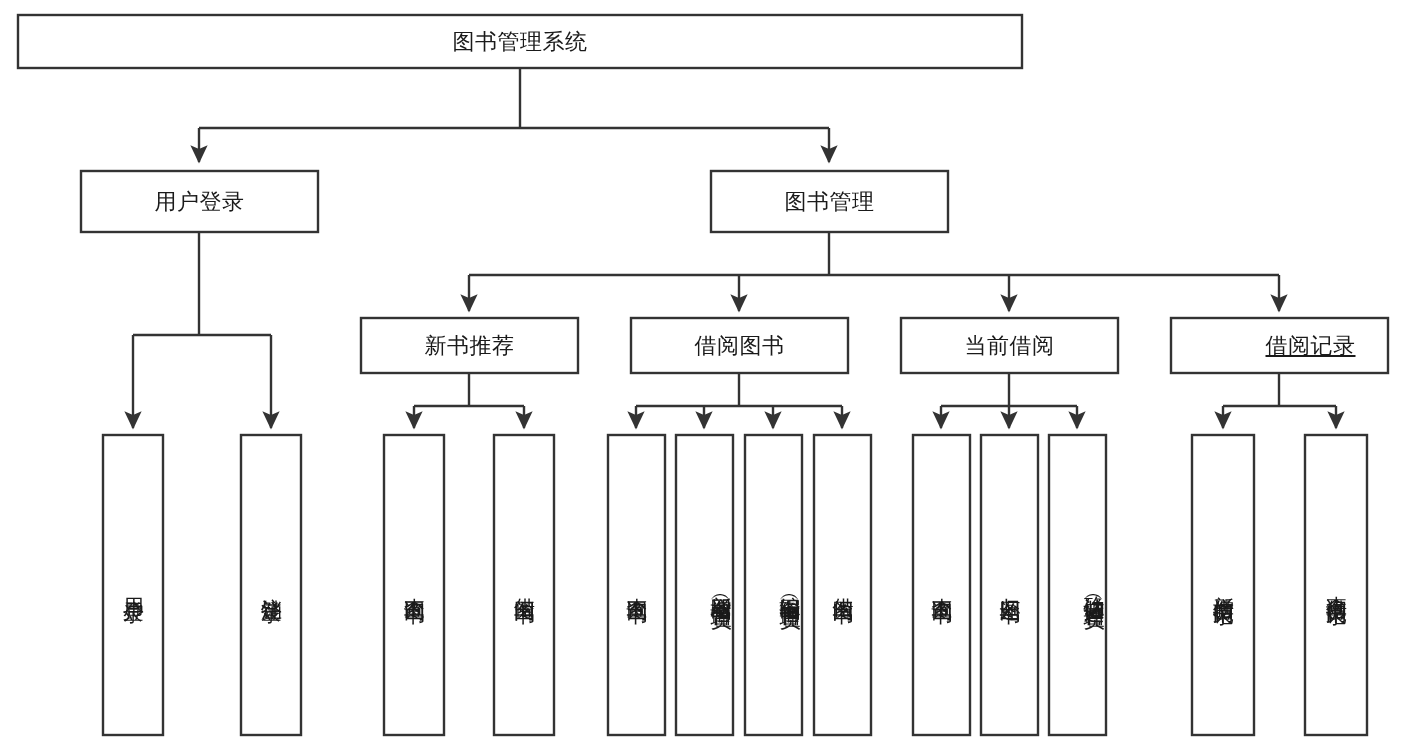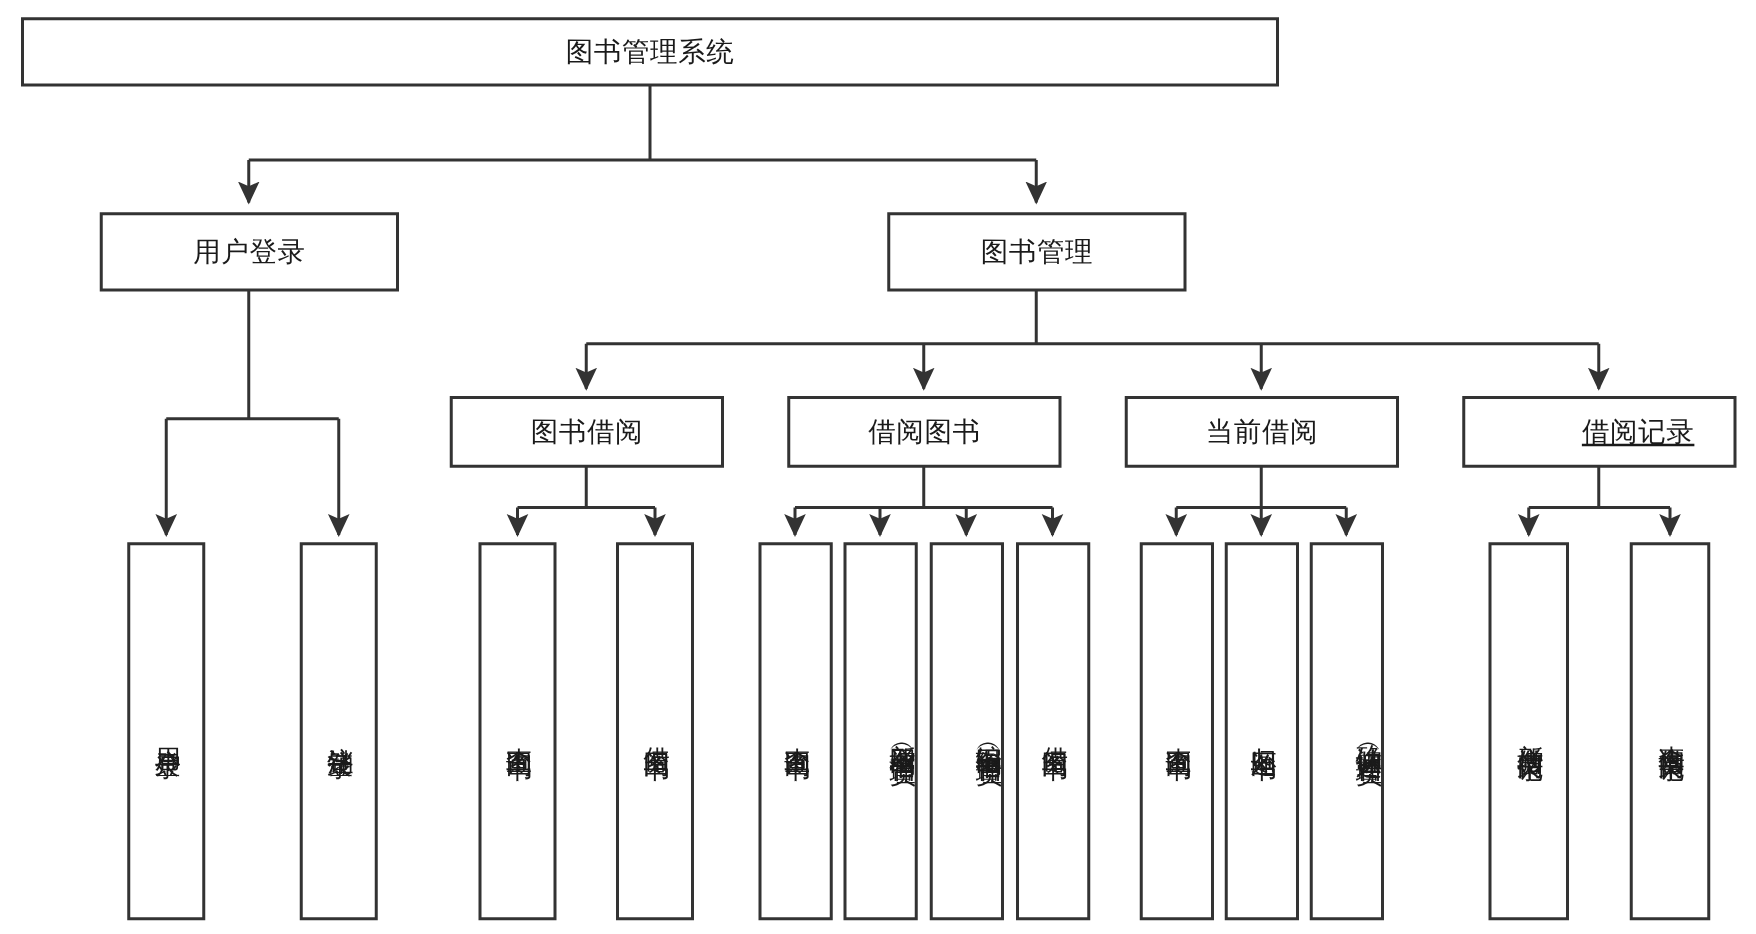--- a/index.html
+++ b/index.html
@@ -160,21 +160,21 @@
     <rect class="node-box" x="1192" y="435" width="62" height="300"></rect>
     <rect class="node-box" x="1305" y="435" width="62" height="300"></rect>
   </svg>
 
   <div class="node-label horizontal" style="left:18px; top:15px; width:1004px; height:53px;">图书管理系统</div>
 
   <div class="node-label horizontal" style="left:81px; top:171px; width:237px; height:61px;">用户登录</div>
 
   <div class="node-label horizontal" style="left:711px; top:171px; width:237px; height:61px;">图书管理</div>
 
-  <div class="node-label horizontal" style="left:361px; top:318px; width:217px; height:55px;">图书借阅</div>
+  <div class="node-label horizontal" style="left:361px; top:318px; width:217px; height:55px;">新书推荐</div>
 
   <div class="node-label horizontal" style="left:631px; top:318px; width:217px; height:55px;">借阅图书</div>
 
   <div class="node-label horizontal" style="left:901px; top:318px; width:217px; height:55px;text-align:right;">当前借阅</div>
 
   <div class="node-label horizontal" style="left:1202px; top:318px; width:217px; height:55px;text-decoration:underline;">借阅记录</div>
 
   <div class="node-label vertical centered" style="left:103px; top:435px; width:60px; height:300px;">用户登录</div>
   <div class="node-label vertical centered" style="left:241px; top:435px; width:60px; height:300px;">注销登录</div>
 

